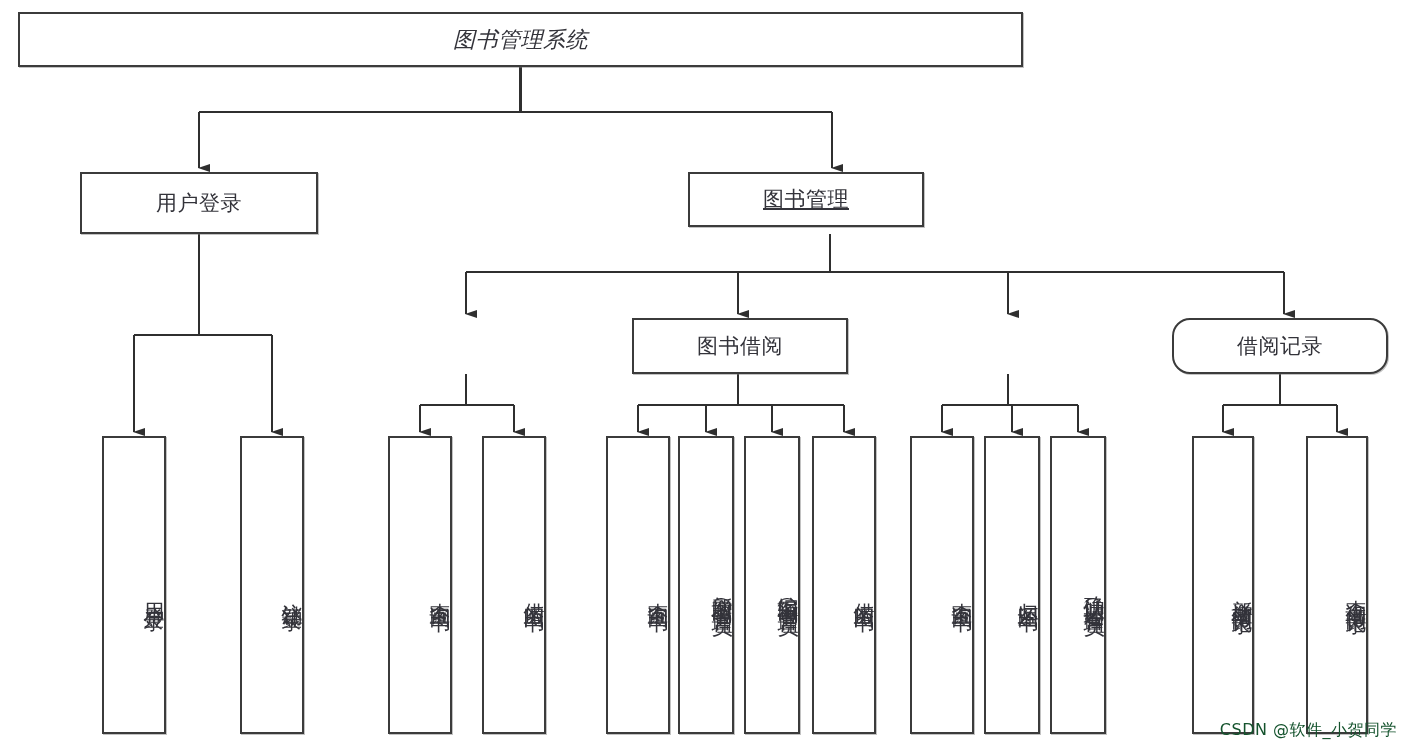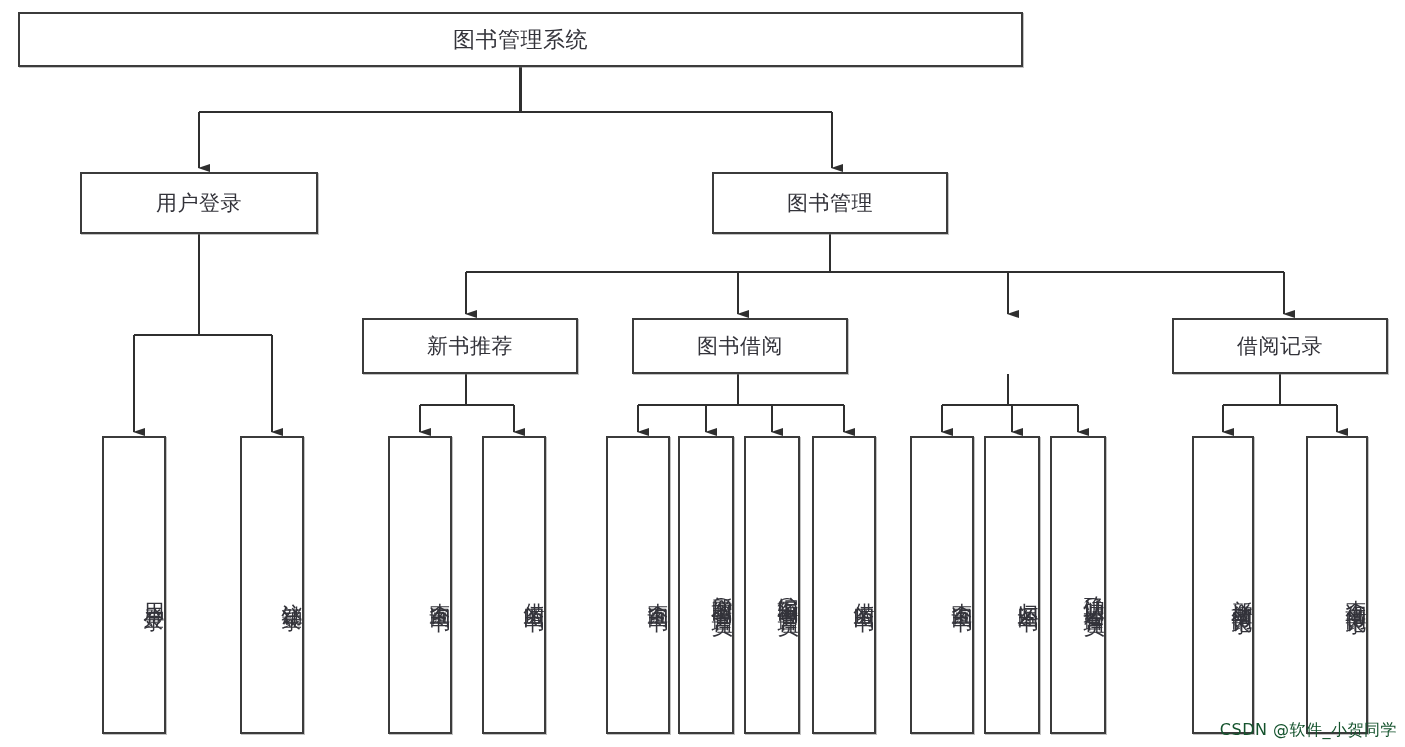--- a/index.html
+++ b/index.html
@@ -124,38 +124,35 @@
       <path d="M1012,405 L1012,432" marker-end="url(#arrowhead)"></path>
       <path d="M1078,405 L1078,432" marker-end="url(#arrowhead)"></path>
 
       <path d="M1280,374 L1280,405"></path>
       <path d="M1223,405 L1337,405"></path>
       <path d="M1223,405 L1223,432" marker-end="url(#arrowhead)"></path>
       <path d="M1337,405 L1337,432" marker-end="url(#arrowhead)"></path>
     </g>
   </svg>
 
-  <div class="node node-h node-root" style="left: 18px; top: 12px; width: 1005px; height: 55px;">
+  <div class="node node-h node-root" style="left: 18px; top: 12px; width: 1005px; height: 55px; font-style: italic;">
     <span>图书管理系统</span>
   </div>
 
   <div class="node node-h" style="left: 80px; top: 172px; width: 238px; height: 62px;">
     <span>用户登录</span>
   </div>
-  <div class="node node-h" style="left: 712px; top: 172px; width: 236px; height: 62px;">
+  <div class="node node-h" style="left: 688px; top: 172px; width: 236px; height: 55px; text-decoration: underline;">
     <span>图书管理</span>
   </div>
 
-  <div class="node node-h" style="left: 362px; top: 318px; width: 216px; height: 56px;">
-    <span>新书推荐</span>
-  </div>
   <div class="node node-h" style="left: 632px; top: 318px; width: 216px; height: 56px;">
     <span>图书借阅</span>
   </div>
-  <div class="node node-h" style="left: 1172px; top: 318px; width: 216px; height: 56px;">
+  <div class="node node-h" style="left: 1172px; top: 318px; width: 216px; height: 56px; border-radius: 18px;">
     <span>借阅记录</span>
   </div>
 
   <div class="node node-leaf" style="left: 102px; top: 436px; width: 64px; height: 298px;">
     <span class="leaf-text">用户登录</span>
   </div>
   <div class="node node-leaf" style="left: 240px; top: 436px; width: 64px; height: 298px;">
     <span class="leaf-text">注销登录</span>
   </div>
   <div class="node node-leaf" style="left: 388px; top: 436px; width: 64px; height: 298px;">

